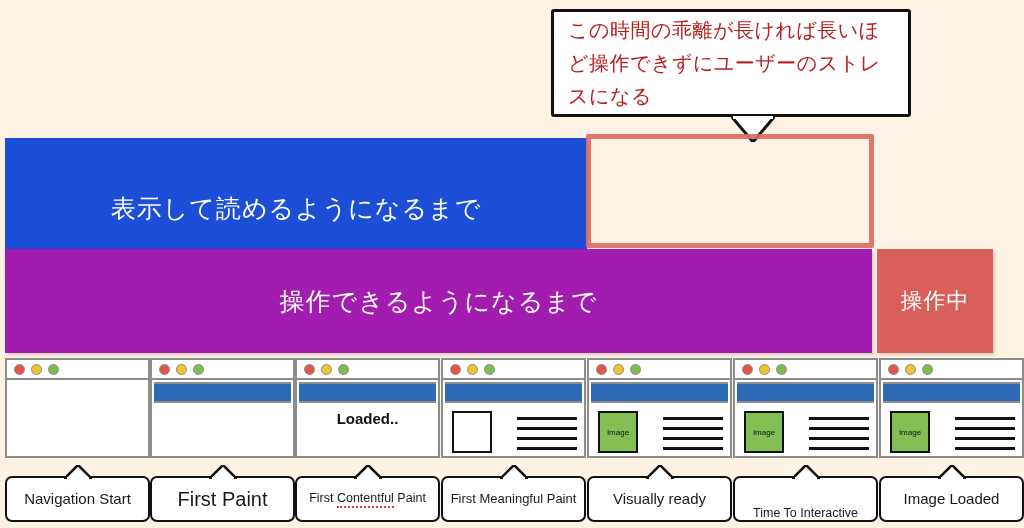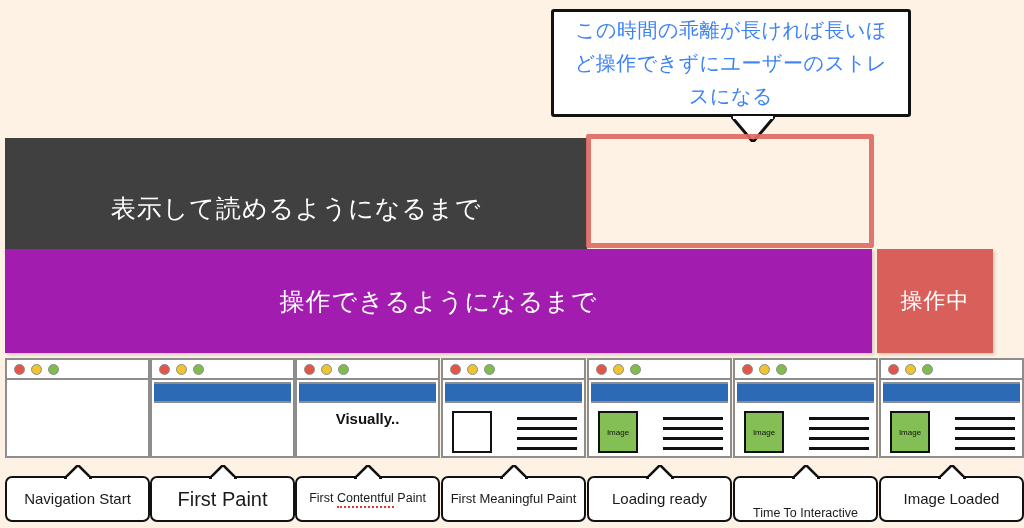--- a/index.html
+++ b/index.html
@@ -31,24 +31,23 @@
     border: 3px solid #111111;
     border-radius: 3px;
     box-sizing: border-box;
     display: flex;
     align-items: center;
     justify-content: flex-start;
   }
   .callout-text {
     font-size: 20px;
     line-height: 33px;
-    color: #3b82f6;
+    color: #b91c1c;
     padding: 0 14px;
     letter-spacing: 0.5px;
-    text-align: center;
   }
   .callout-tail {
     position: absolute;
     left: 731px;
     top: 116px;
     width: 44px;
     height: 26px;
   }
 
   
@@ -64,21 +63,21 @@
   .bar-label {
     font-size: 25px;
     letter-spacing: 1px;
     color: #ffffff;
   }
   #bar-display {
     left: 5px;
     top: 138px;
     width: 582px;
     height: 140px;
-    background: #404040;
+    background: #1d4ed8;
   }
   #bar-interactive {
     left: 5px;
     top: 249px;
     width: 867px;
     height: 104px;
     background: #a21caf;
   }
   #bar-operating {
     left: 877px;
@@ -299,21 +298,21 @@
         </div>
       </div>
       <div class="thumb" style="left: 295px;">
         <div class="thumb-titlebar">
           <span class="dot red"></span>
           <span class="dot yellow"></span>
           <span class="dot green"></span>
         </div>
         <div class="thumb-body">
           <div class="nav-strip"></div>
-          <div class="loading-text">Visually..</div>
+          <div class="loading-text">Loaded..</div>
         </div>
       </div>
       <div class="thumb" style="left: 441px;">
         <div class="thumb-titlebar">
           <span class="dot red"></span>
           <span class="dot yellow"></span>
           <span class="dot green"></span>
         </div>
         <div class="thumb-body">
           <div class="nav-strip"></div>
@@ -414,21 +413,21 @@
           <polygon points="14,0 28,14 0,14" fill="#ffffff" stroke="#111111" stroke-width="2.5"></polygon>
           <rect x="3" y="12" width="22" height="3" fill="#ffffff"></rect>
         </svg>
         <div class="tag-text tiny">First <span class="misspelled">Contentful</span> Paint</div>
       </div>
       <div class="tag" style="left: 587px;">
         <svg class="tag-notch" viewBox="0 0 28 14">
           <polygon points="14,0 28,14 0,14" fill="#ffffff" stroke="#111111" stroke-width="2.5"></polygon>
           <rect x="3" y="12" width="22" height="3" fill="#ffffff"></rect>
         </svg>
-        <div class="tag-text med">Loading ready</div>
+        <div class="tag-text med">Visually ready</div>
       </div>
       <div class="tag" style="left: 733px; align-items: flex-end;">
         <svg class="tag-notch" viewBox="0 0 28 14">
           <polygon points="14,0 28,14 0,14" fill="#ffffff" stroke="#111111" stroke-width="2.5"></polygon>
           <rect x="3" y="12" width="22" height="3" fill="#ffffff"></rect>
         </svg>
         <div class="tag-text tiny">Time To Interactive</div>
       </div>
       <div class="tag" style="left: 879px;">
         <svg class="tag-notch" viewBox="0 0 28 14">

